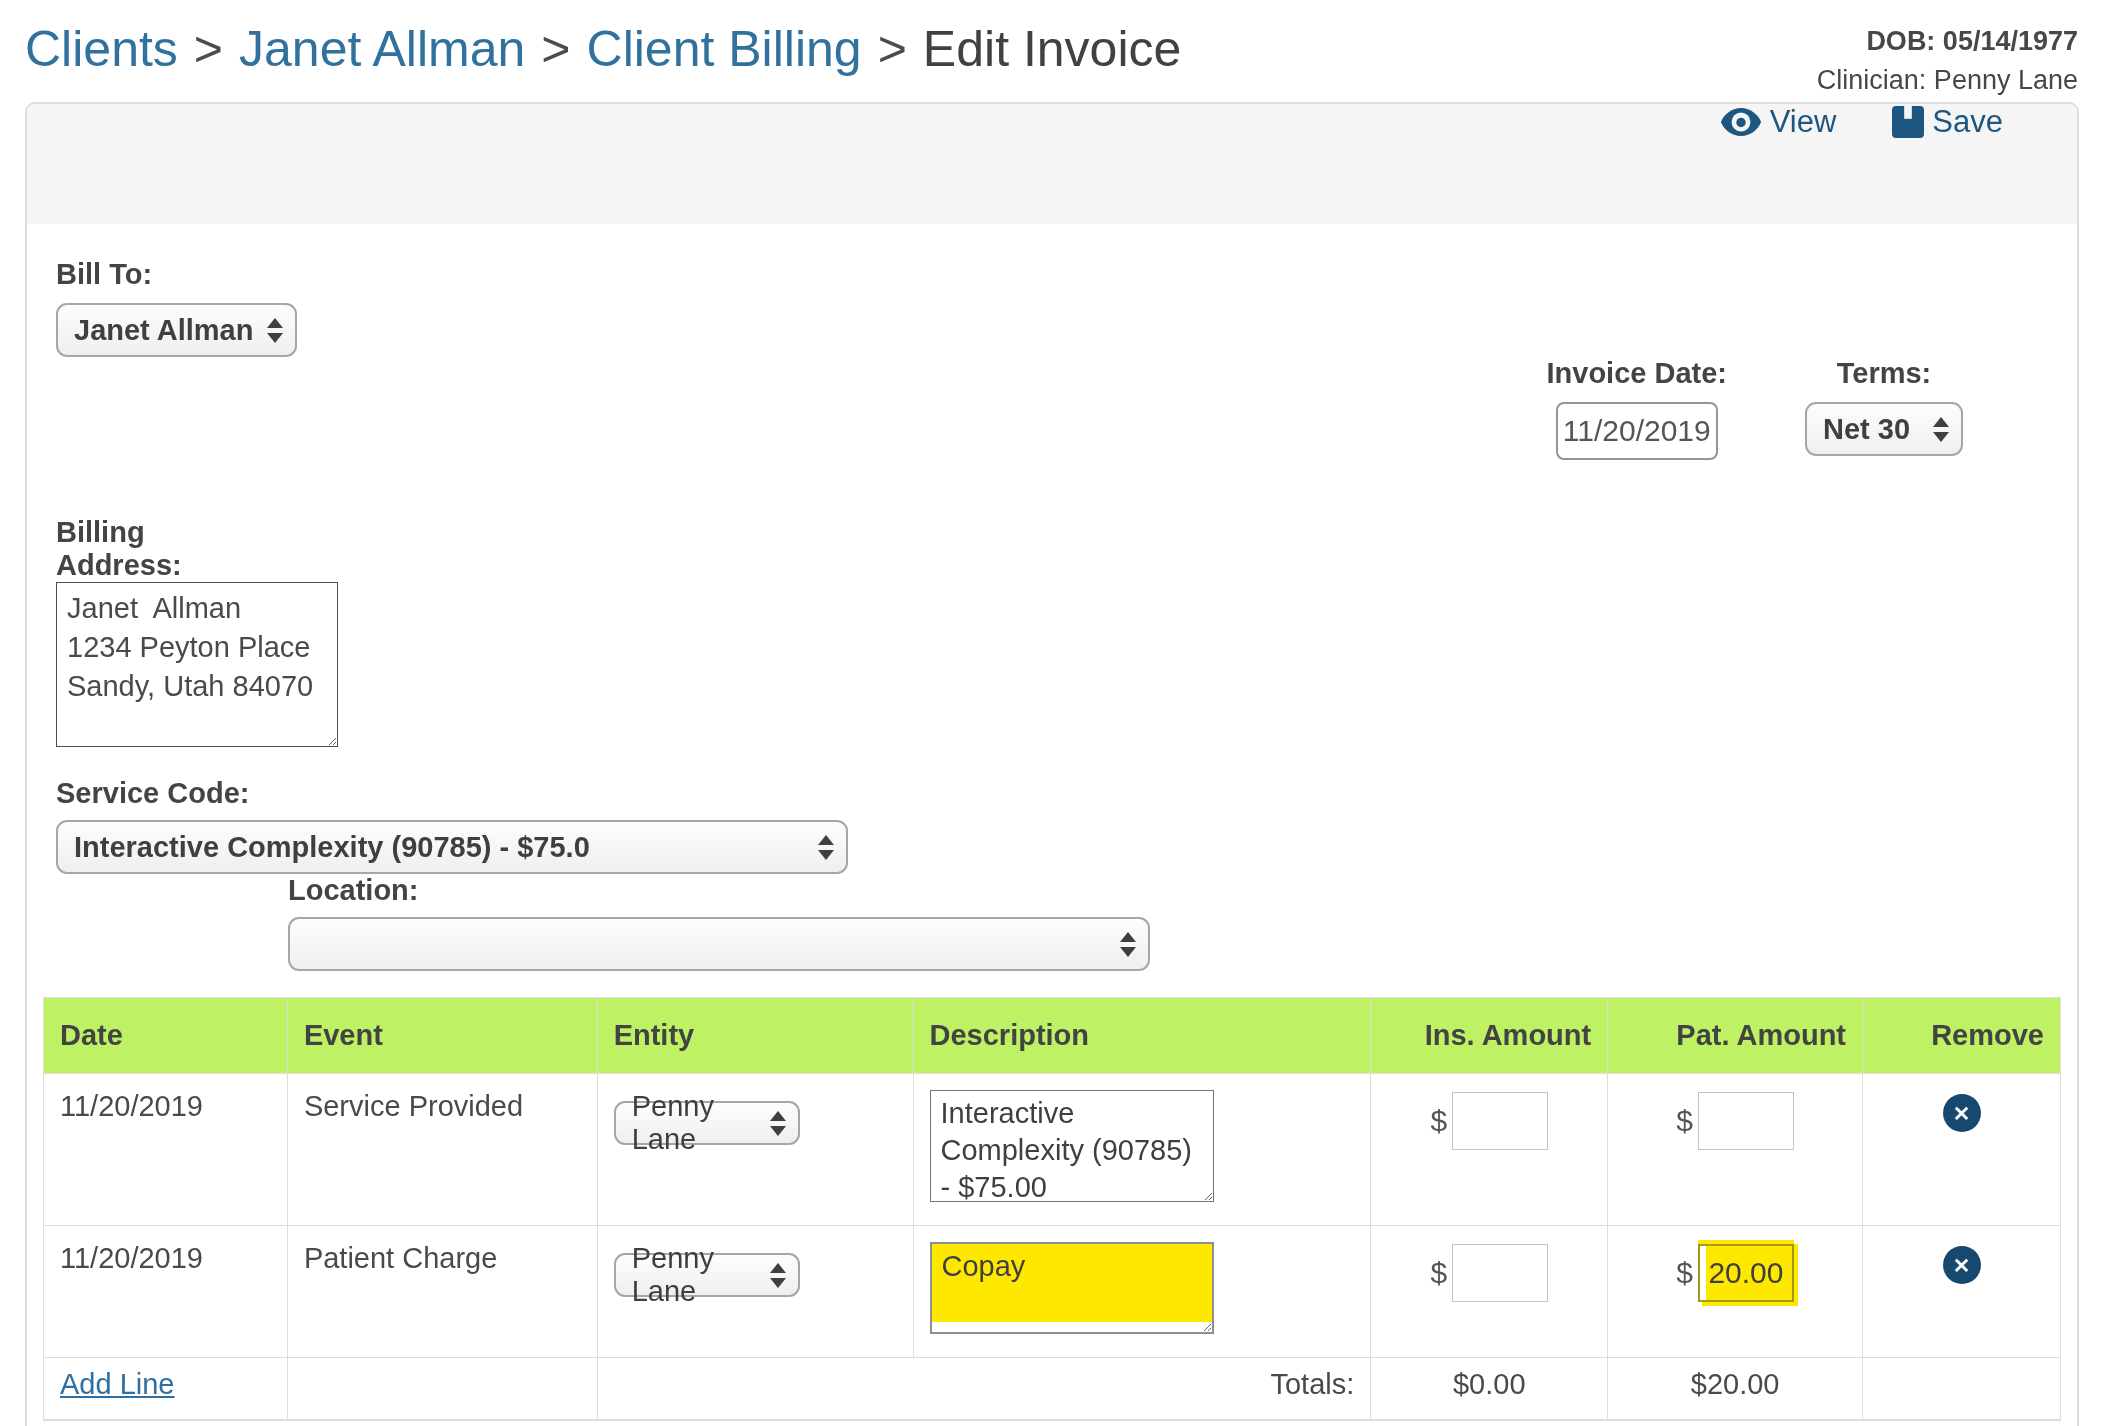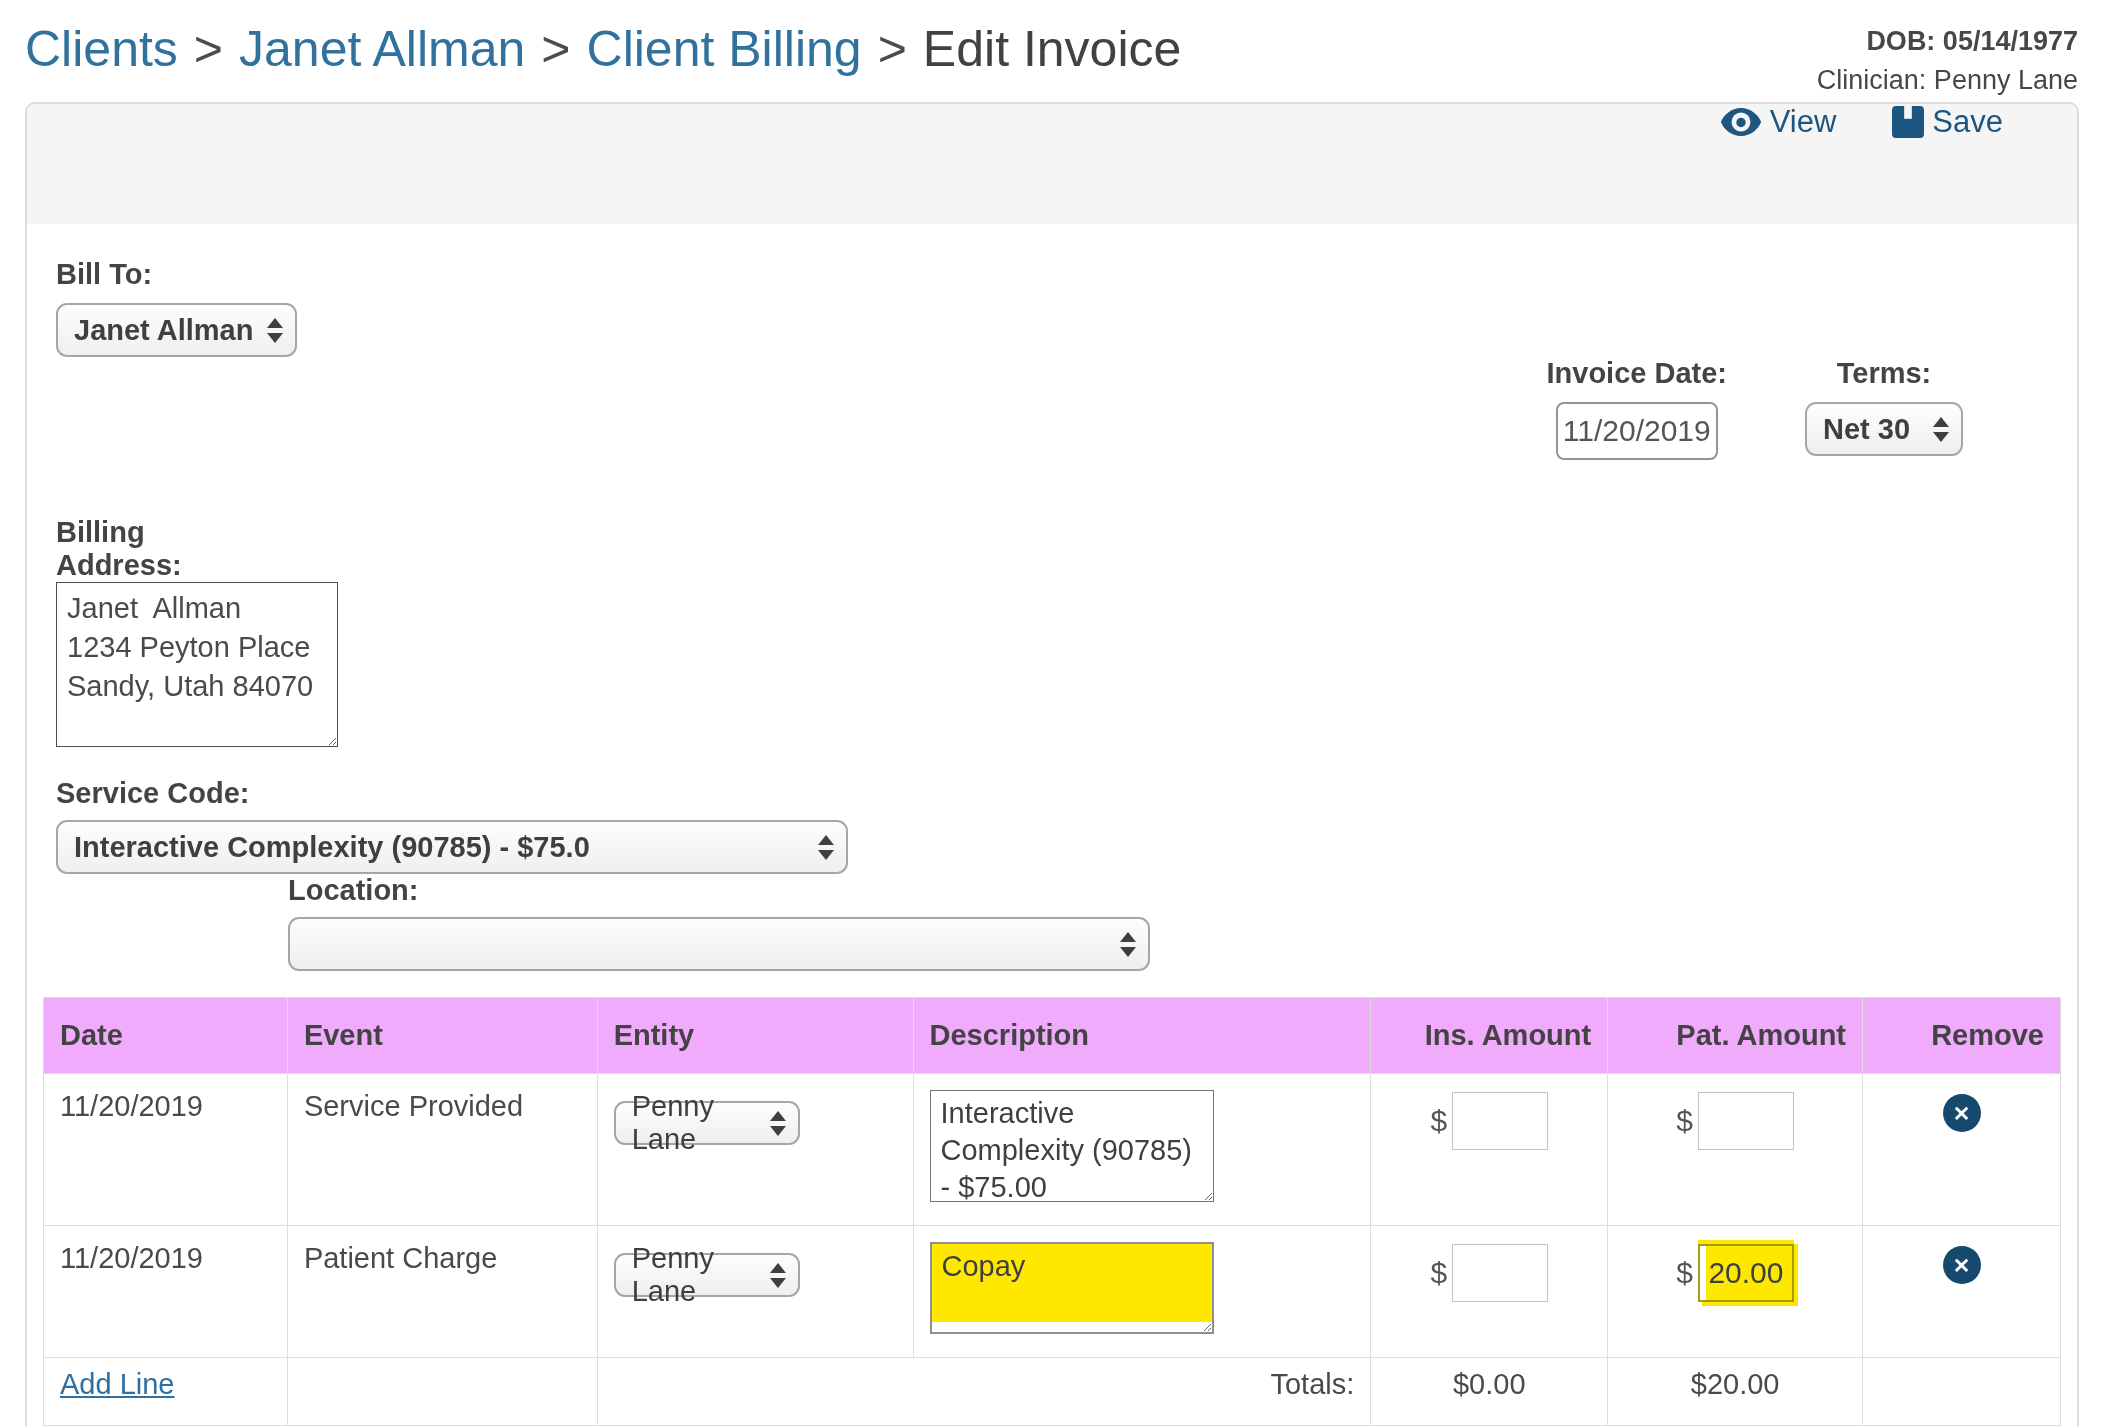--- a/index.html
+++ b/index.html
@@ -61,21 +61,21 @@
   .svc-row { display:flex; margin-top:30px; }
   .svc-row .field-label { margin-bottom:10px; }
   .svc-left .sel { width:792px; }
   .svc-right { margin-left:232px; }
   .svc-right .sel { width:862px; }
 
   
   table.grid { margin-top:26px; border-collapse:collapse; table-layout:fixed;
                border:1px solid #ddd; border-bottom:2px solid #ddd; }
   .grid th, .grid td { border:1px solid #ddd; font-size:29px; }
-  .grid th { font-weight:bold; color:#434343; text-align:left; padding:21px 16px; background:#f0abfc; }
+  .grid th { font-weight:bold; color:#434343; text-align:left; padding:21px 16px; background:#bef264; }
   .grid th.c { text-align:right; }
   .grid td { color:#4a4a4a; vertical-align:top; padding:16px 16px; background:#fff; }
   .grid td.c { text-align:center; }
   .grid td .sel { height:44px; margin-top:2px; }
 
   .desc-ta { width:284px; height:112px; border:1px solid #757575; resize:both;
              font-size:29px; line-height:37px; color:#3f3f3f;
              padding:4px 6px 4px 10px; font-family:inherit; background:#fff; }
   .desc-ta.hl { height:92px; border:2px solid #8f8f8f;
                 background:linear-gradient(#ffe800 0 calc(100% - 10px), #fff 0); }
@@ -86,21 +86,21 @@
                font-size:30px; color:#3f3f3f; font-family:inherit; background:#fff; }
   .amt input.hl { border:2px solid #a59b12;
                   background:linear-gradient(90deg, #fff 0 6px, #ffe800 6px);
                   box-shadow:4px 0 0 #ffe800, 0 -4px 0 #ffe800, 4px 4px 0 #ffe800; }
 
   .remove-btn { width:38px; height:38px; border:none; border-radius:50%;
                 background:#17496f; color:#fff; font-size:21px; font-weight:bold;
                 display:inline-flex; align-items:center; justify-content:center;
                 cursor:pointer; padding:0; line-height:1; margin-top:4px; }
 
-  tr.totals-row td { padding:10px 16px 24px; }
+  tr.totals-row td { padding:10px 16px 18px; }
   .add-line { color:#2f6e9f; text-decoration:underline; cursor:pointer; }
   .totals-label { text-align:right; color:#444; }
 
   
   .memo-label { margin-top:56px; }
   .memo-ta { display:block; width:1998px; height:90px; margin-top:8px;
              border:2px solid #8a8a8a; font-size:29px; font-family:inherit;
              padding:6px 10px; resize:both; }
   .panel-footer { margin-top:22px; height:102px; background:#f5f5f5;
                   border-top:1px solid #e7e7e7; border-radius:0 0 8px 8px;

